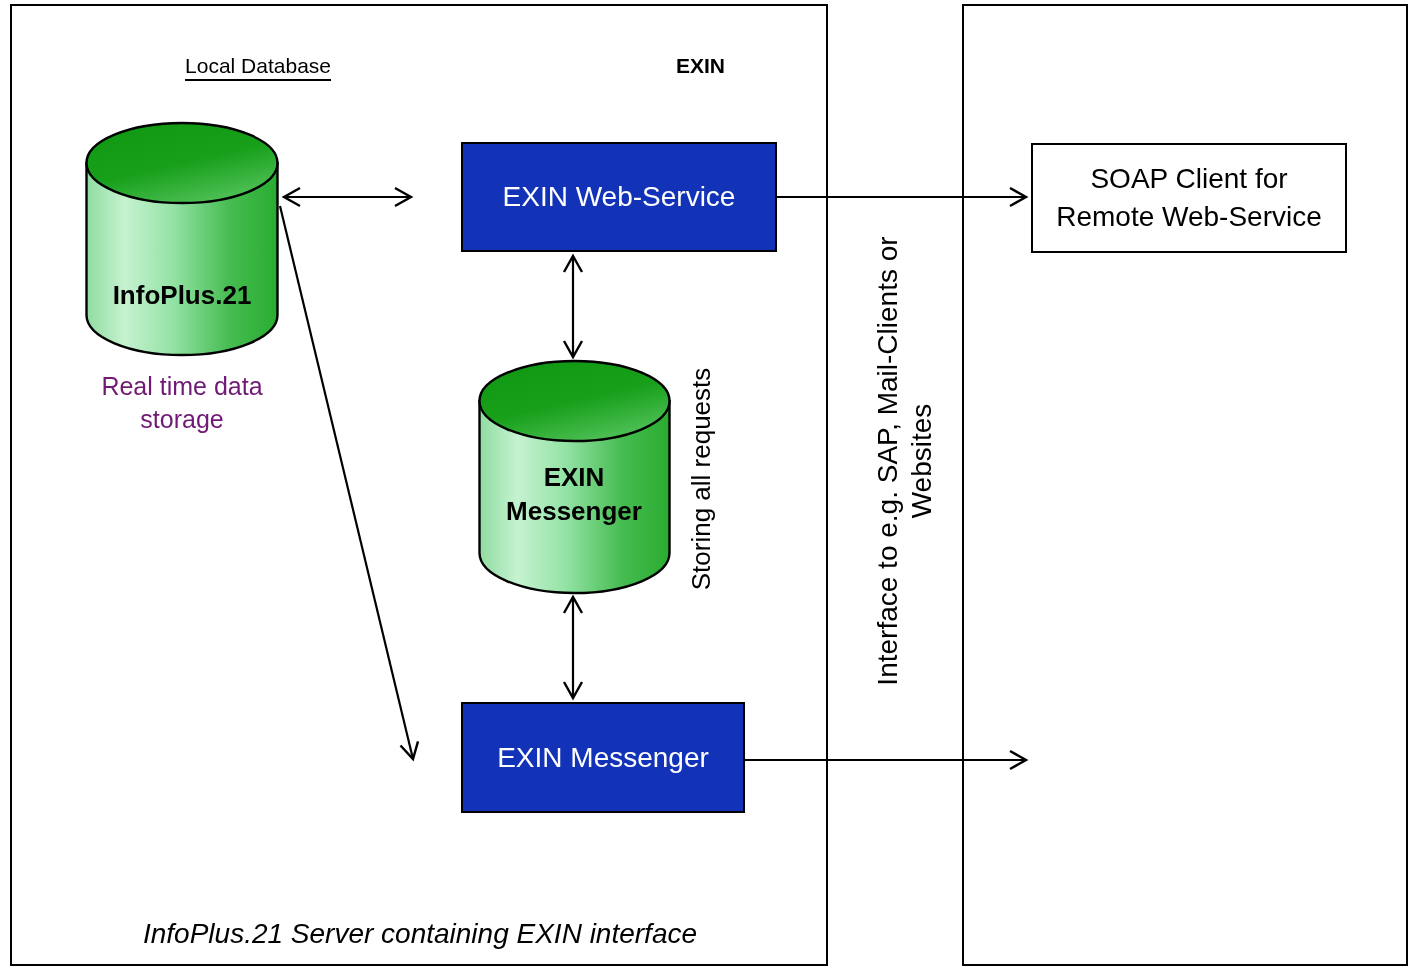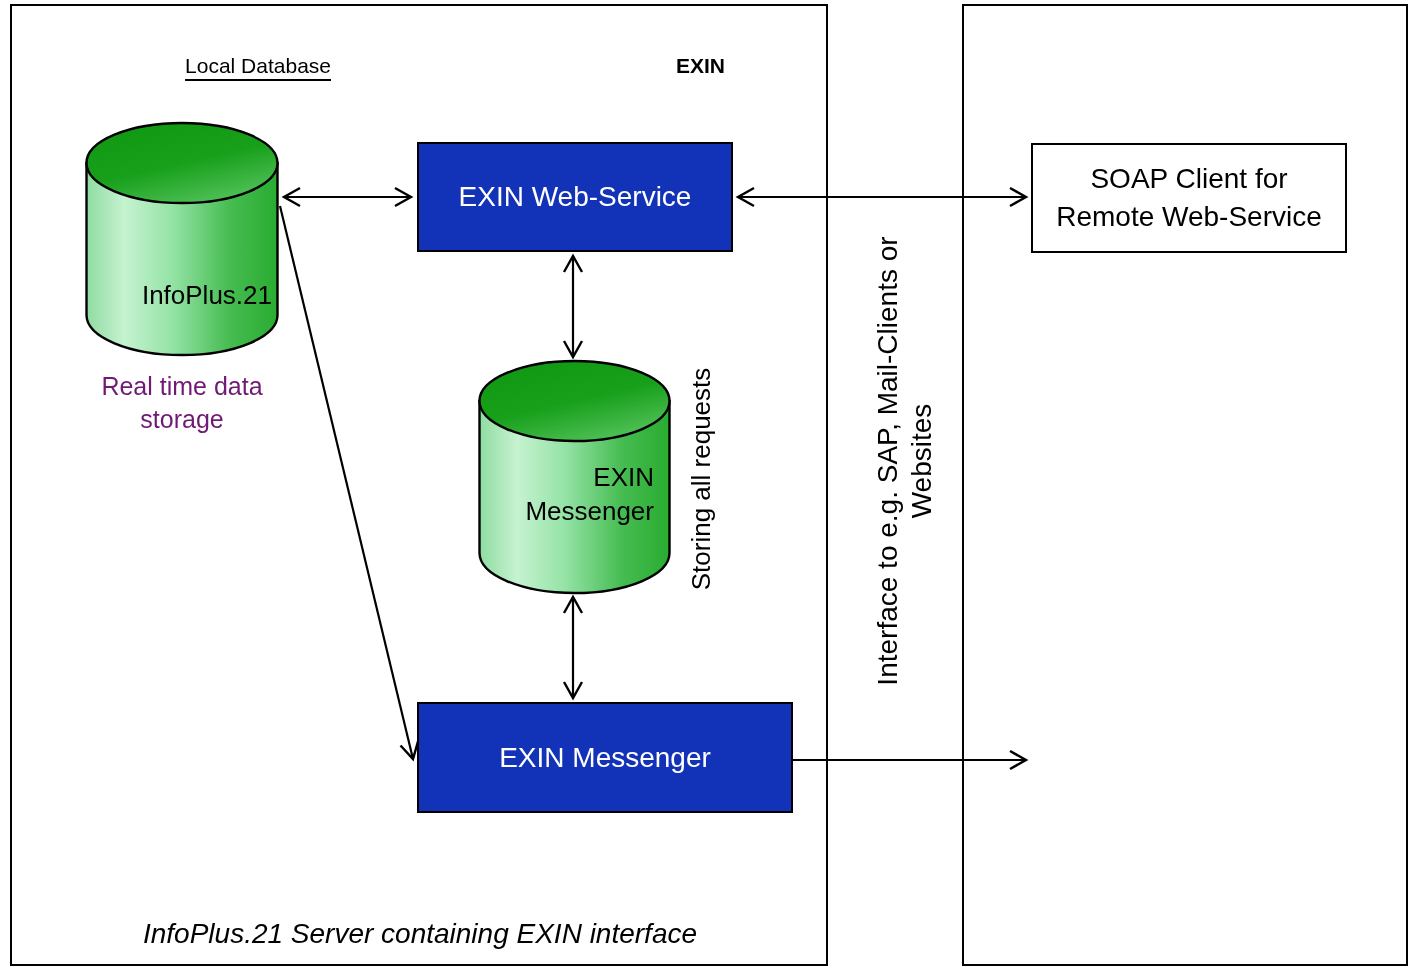--- a/index.html
+++ b/index.html
@@ -31,41 +31,43 @@
     position: absolute;
     background: #1233b7;
     border: 2.5px solid #000000;
     box-sizing: border-box;
     display: flex;
     align-items: center;
     justify-content: center;
     color: #ffffff;
     font-size: 28px;
     text-align: center;
+    margin-left: 44px;
   }
   .ext-box {
     position: absolute;
     background: #ffffff;
     border: 2.5px solid #000000;
     box-sizing: border-box;
     display: flex;
     flex-direction: column;
     align-items: center;
     justify-content: center;
     color: #000000;
     font-size: 28px;
     line-height: 38px;
     text-align: center;
   }
   .cyl-label {
     position: absolute;
-    text-align: right;
+    text-align: center;
     font-size: 26px;
     line-height: 34px;
     color: #000000;
+    font-weight: bold;
   }
   .caption {
     position: absolute;
     text-align: center;
     font-size: 25px;
     line-height: 33px;
     color: #701a75;
   }
   .rotated {
     position: absolute;
@@ -141,21 +143,21 @@
 
   <div class="caption" style="left:71px; top:370px; width:222px;">
     <div>Real time data</div>
     <div>storage</div>
   </div>
   <div class="footer-caption" style="left:20px; top:918px; width:800px;font-style:italic;">InfoPlus.21 Server containing EXIN interface</div>
 
   <div class="proc-box" style="left:417px; top:142px; width:316px; height:110px;">
     <span>EXIN Web-Service</span>
   </div>
-  <div class="proc-box" style="left:417px; top:702px; width:376px; height:111px;">
+  <div class="proc-box" style="left:417px; top:702px; width:284px; height:111px;">
     <span>EXIN Messenger</span>
   </div>
 
   <div class="ext-box" style="left:1031px; top:143px; width:316px; height:110px;">
     <div>SOAP Client for</div>
     <div>Remote Web-Service</div>
   </div>
 
   <div class="rotated storing-label" style="left:581px; top:462px; width:240px; height:34px;">Storing all requests</div>
   <div class="rotated interface-label" style="left:645px; top:427px; width:520px; height:68px;">

